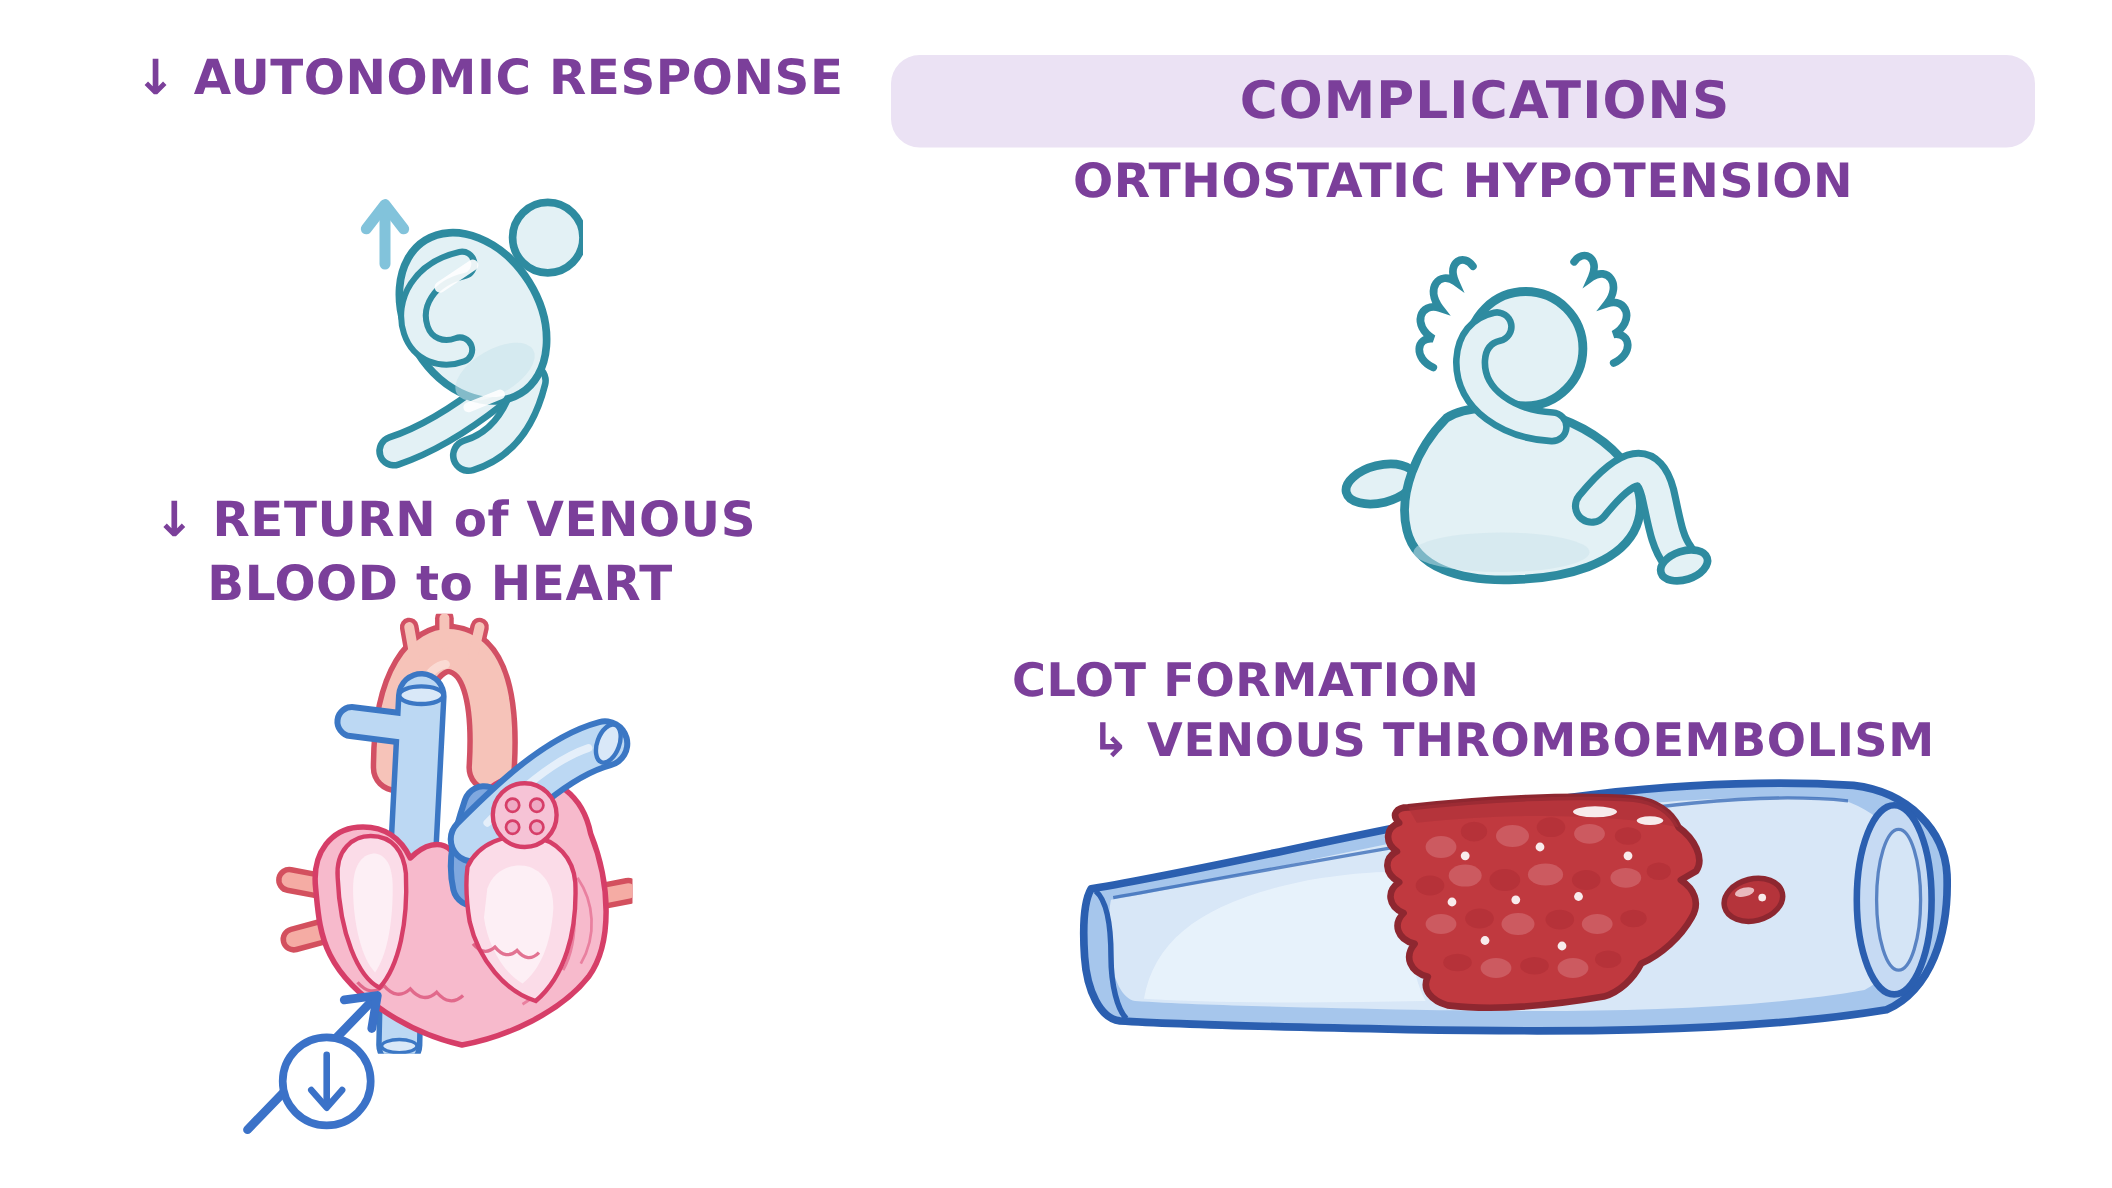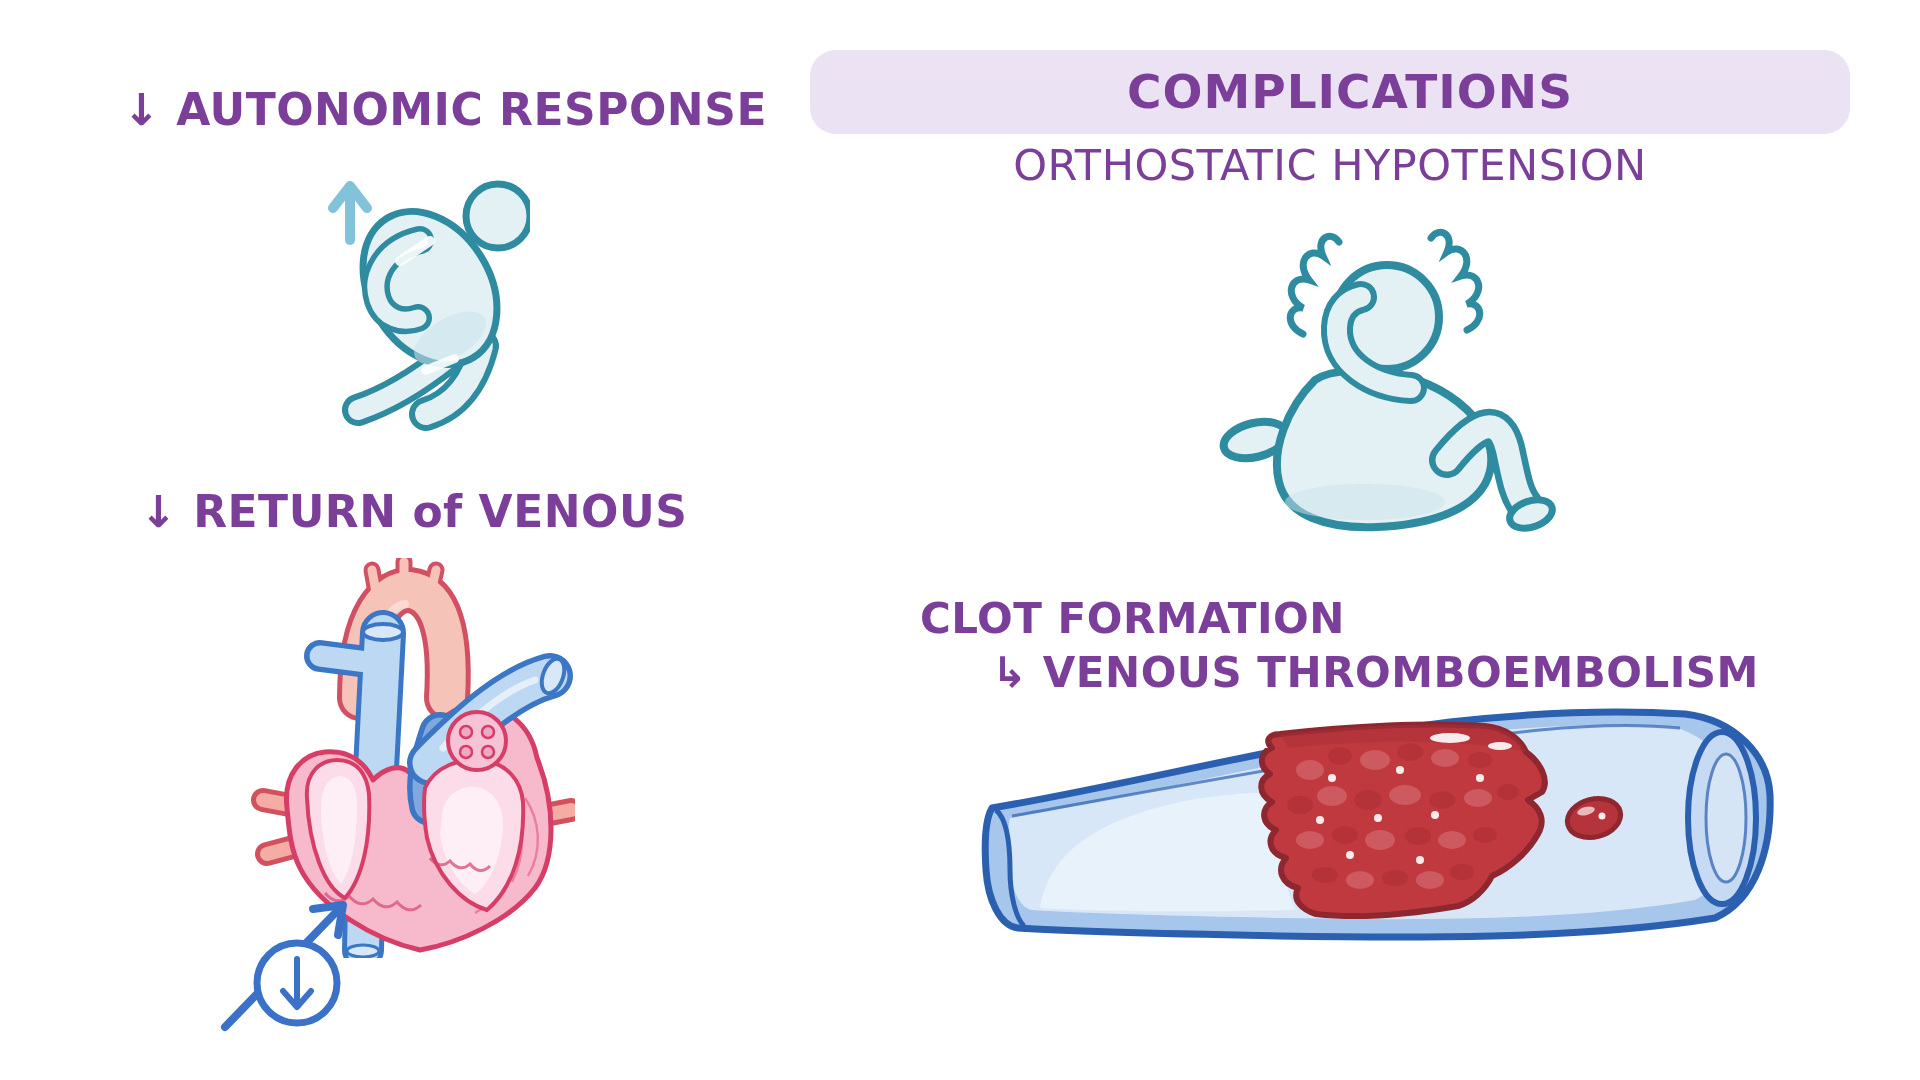--- a/index.html
+++ b/index.html
@@ -10,35 +10,35 @@
   }
   .abs{position:absolute;}
   .htext{
     color:var(--text-purple,#7B3F9A);
     font-weight:700;
     text-align:center;
     letter-spacing:.5px;
     line-height:58px;
     font-size:44px;
   }
-  .htext div{white-space:nowrap;margin-top:39px;}
+  .htext div{white-space:nowrap;}
   #banner{
     left:810px;top:50px;width:1040px;height:84px;
     background:var(--banner-bg,#EBE2F4);
     border-radius:26px;
   }
   #banner-label{
     width:100%;text-align:center;line-height:84px;
     font-size:47px;font-weight:700;color:var(--text-purple,#7B3F9A);
     letter-spacing:1px;
     margin-left:20px;
   }
   #subheading{
     left:810px;top:140px;width:1040px;text-align:center;
-    font-size:43px;font-weight:400;color:var(--text-purple,#7B3F9A);
+    font-size:43px;font-weight:700;color:var(--text-purple,#7B3F9A);
     letter-spacing:.5px;white-space:nowrap;
   }
   .clot-line{
     font-size:42px;font-weight:700;color:var(--text-purple,#7B3F9A);
     letter-spacing:.5px;white-space:nowrap;
   }
   svg{display:block;}
 </style>
 </head>
 <body style="background: rgb(255, 255, 255);">
@@ -74,20 +74,21 @@
 
     <g fill="#ffffff" opacity=".9">
       <rect x="92" y="98" width="46" height="10" rx="5" transform="rotate(-34 115 103)"></rect>
       <rect x="120" y="212" width="40" height="9" rx="4.5" transform="rotate(-22 140 216)"></rect>
     </g>
   </svg>
 </div>
 
 <div class="abs htext" style="left:140px;top:444px;width:520px;">
   <div>↓ RETURN of VENOUS</div>
+  <div>BLOOD to HEART</div>
 </div>
 
 <div class="abs" style="left:225px;top:558px;width:350px;height:400px;">
   <svg width="350" height="400" viewBox="0 0 350 400">
 
     <g>
       <path d="M135,140 C135,55 165,30 185,32 C215,36 226,75 222,140" stroke="var(--aorta-outline,#D25064)" stroke-width="46" fill="none" stroke-linecap="round"></path>
       <path d="M152,40 L147,12" stroke="var(--aorta-outline,#D25064)" stroke-width="17" stroke-linecap="round"></path>
       <path d="M179,28 L179,4" stroke="var(--aorta-outline,#D25064)" stroke-width="17" stroke-linecap="round"></path>
       <path d="M205,38 L211,12" stroke="var(--aorta-outline,#D25064)" stroke-width="17" stroke-linecap="round"></path>

